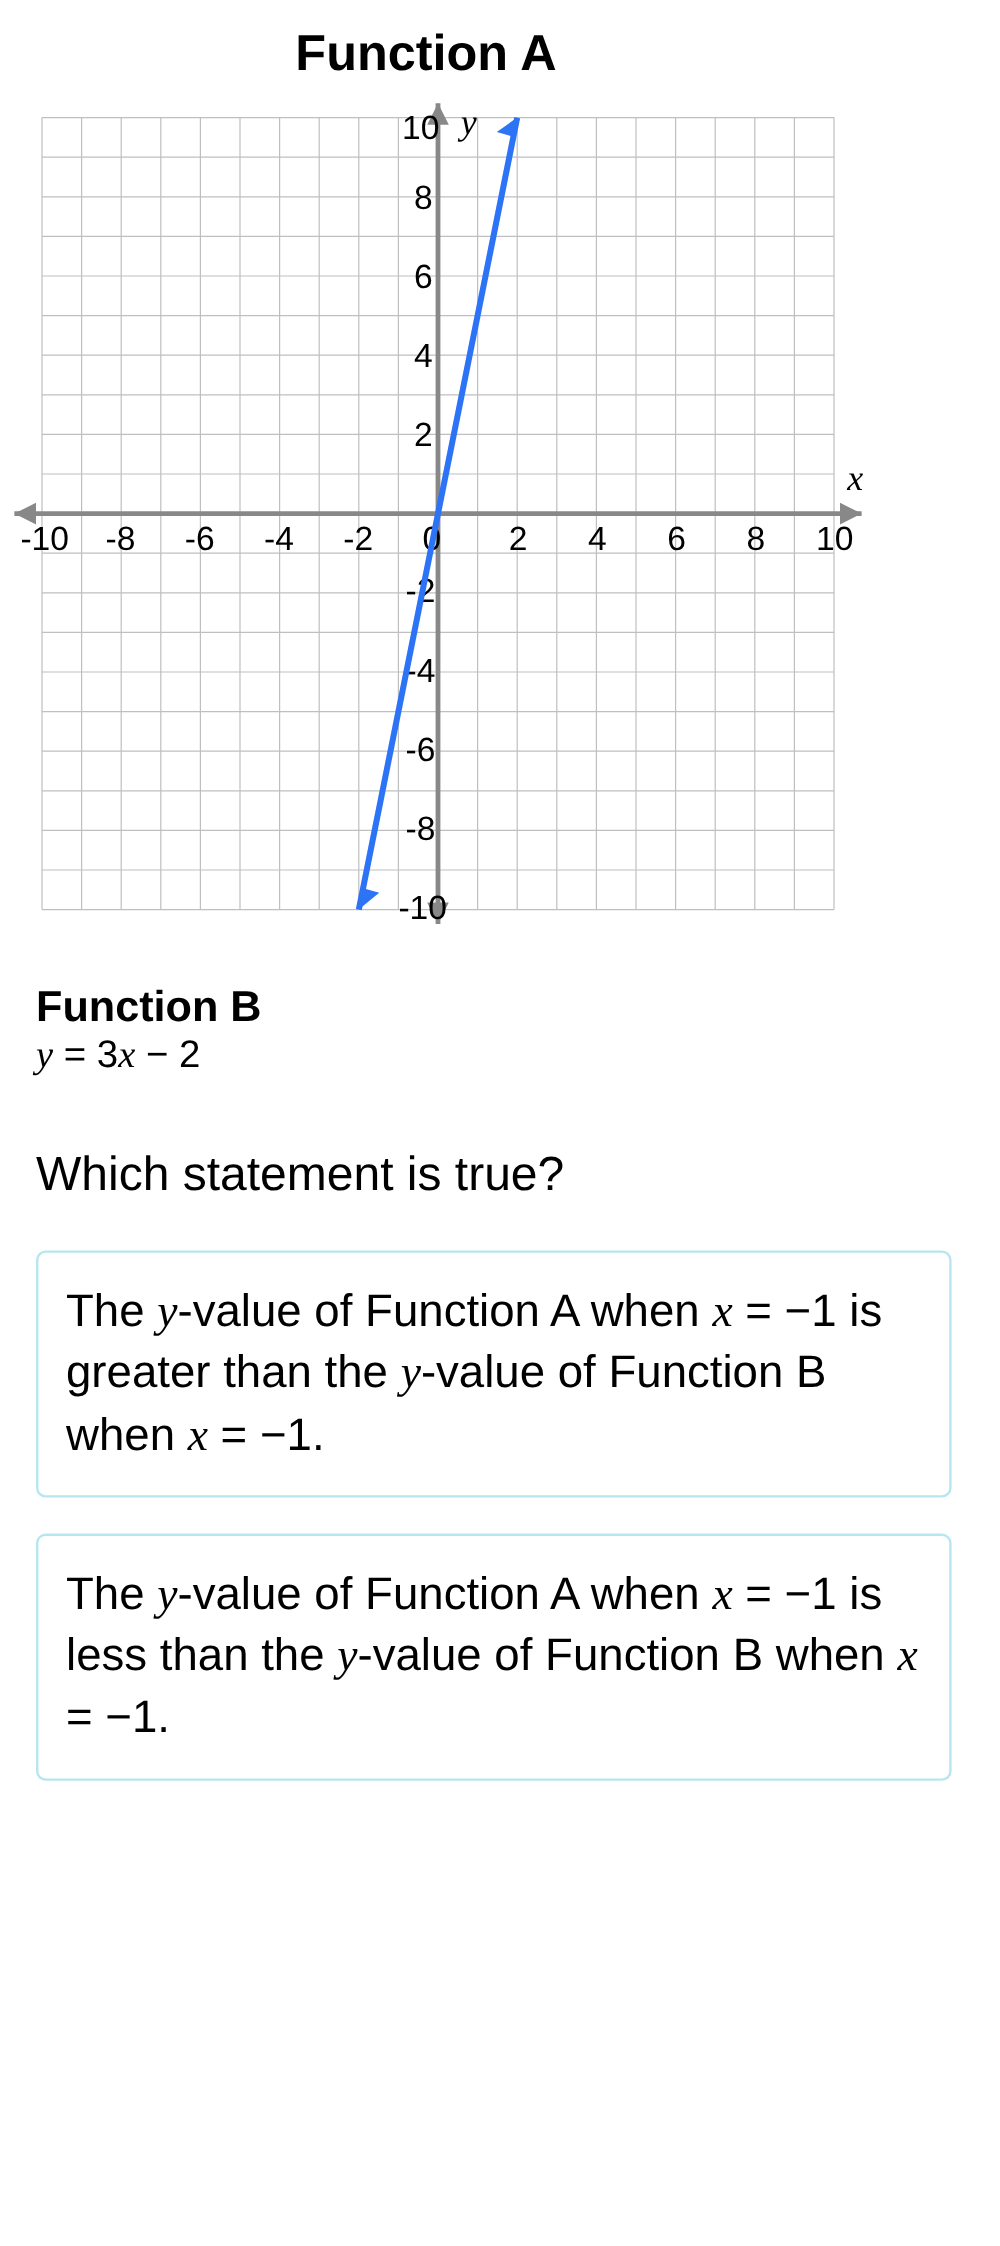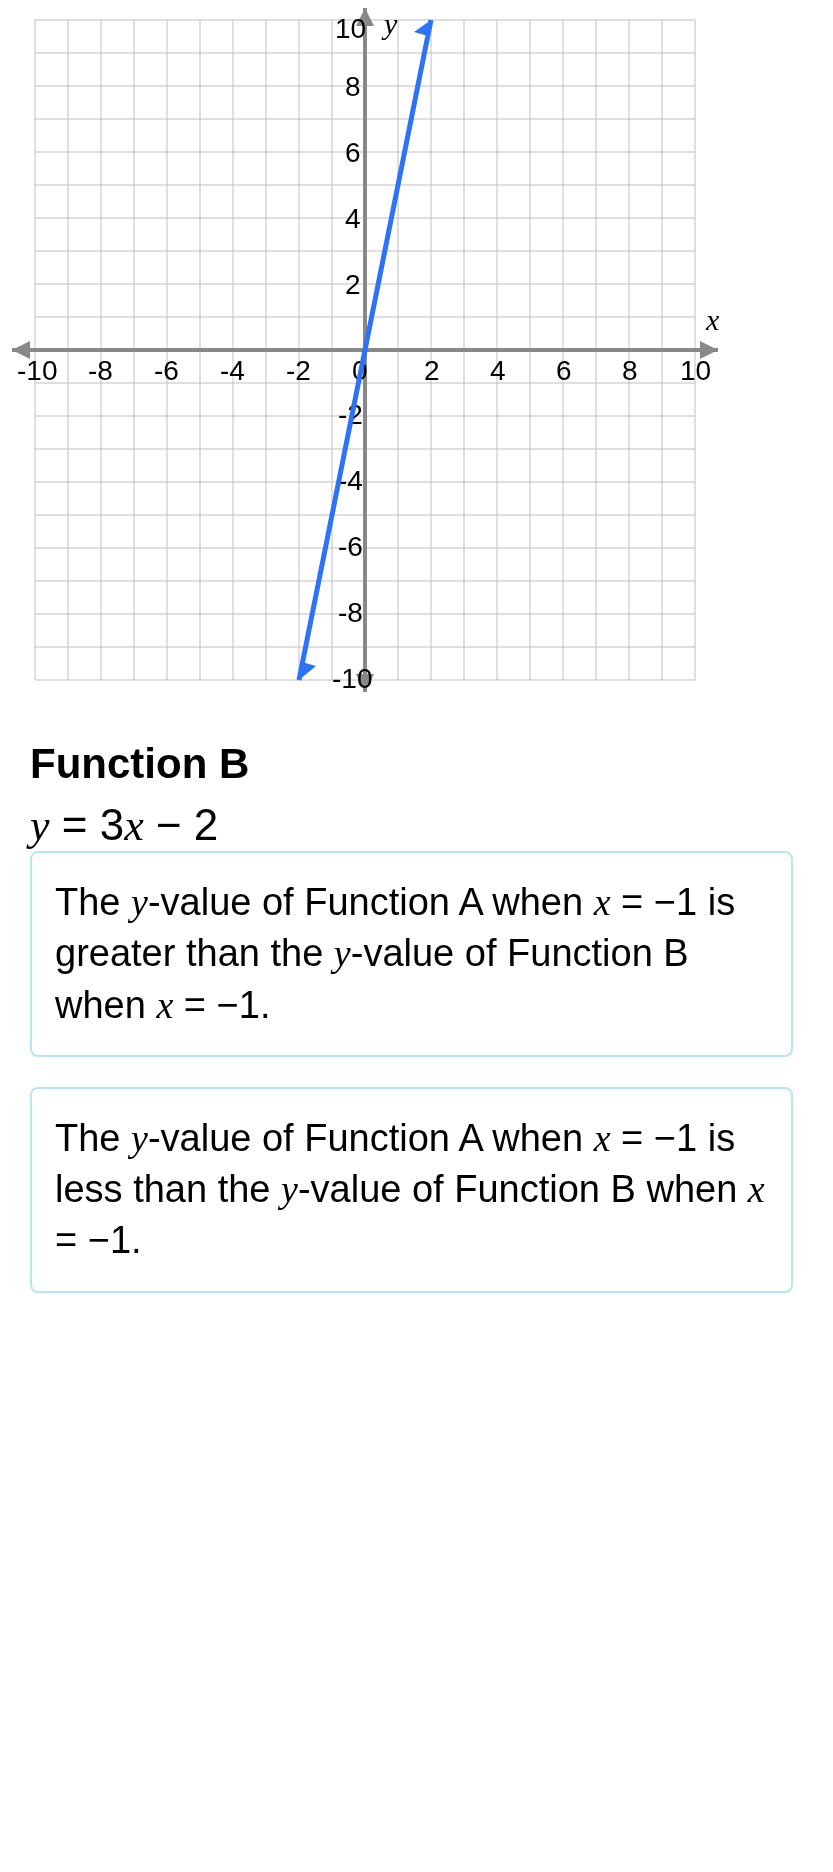--- a/index.html
+++ b/index.html
@@ -28,25 +28,25 @@
     margin-left: 0;
   }
   svg.chart {
     display: block;
   }
   .function-b-block {
     margin: 40px 0 0 30px;
   }
   .fb-title {
     font-weight: bold;
-    font-size: 42px;
-    margin-bottom: 12px;
+    font-size: 36px;
+    margin-bottom: 0;
   }
   .fb-eq {
-    font-size: 44px;
+    font-size: 32px;
     font-style: italic;
     font-family: Georgia, 'Times New Roman', serif;
   }
   .fb-eq .nonit { font-style: normal; font-family: Arial, Helvetica, sans-serif; }
   .question {
     font-size: 40px;
     margin: 60px 0 40px 30px;
   }
   .answer-box {
     border: 2px solid #b8e6f0;
@@ -66,20 +66,21 @@
   .axis-line { stroke: #888; stroke-width: 4; }
   .func-line { stroke: #2d73f5; stroke-width: 5; fill: none; }
   .tick-text { font-size: 28px; fill: #000; font-family: Arial, Helvetica, sans-serif; }
   .axis-label { font-size: 30px; font-style: italic; fill: #000; font-family: Georgia, 'Times New Roman', serif; }
 </style>
 </head>
 <body>
 
 <div class="container">
 
+  <div class="chart-title">Function A</div>
 
   <div class="chart-wrap">
     <svg class="chart" width="730" height="700" viewBox="0 0 730 700">
 
       <g>
 
         <line class="grid-line" x1="35" y1="20" x2="35" y2="680"></line>
         <line class="grid-line" x1="68" y1="20" x2="68" y2="680"></line>
         <line class="grid-line" x1="101" y1="20" x2="101" y2="680"></line>
         <line class="grid-line" x1="134" y1="20" x2="134" y2="680"></line>
@@ -166,20 +167,21 @@
     </svg>
   </div>
 
   <div class="function-b-block">
     <div class="fb-title">Function B</div>
     <div class="fb-eq">
       <span>y</span><span class="nonit"> = 3</span><span>x</span><span class="nonit"> − 2</span>
     </div>
   </div>
 
+  <div class="question">Which statement is true?</div>
 
   <div class="answer-box">
     <span>The </span><span class="ital">y</span><span>-value of Function A when </span><span class="ital">x</span><span> = −1 is greater than the </span><span class="ital">y</span><span>-value of Function B when </span><span class="ital">x</span><span> = −1.</span>
   </div>
 
   <div class="answer-box last">
     <span>The </span><span class="ital">y</span><span>-value of Function A when </span><span class="ital">x</span><span> = −1 is less than the </span><span class="ital">y</span><span>-value of Function B when </span><span class="ital">x</span><span> = −1.</span>
   </div>
 
 </div>

